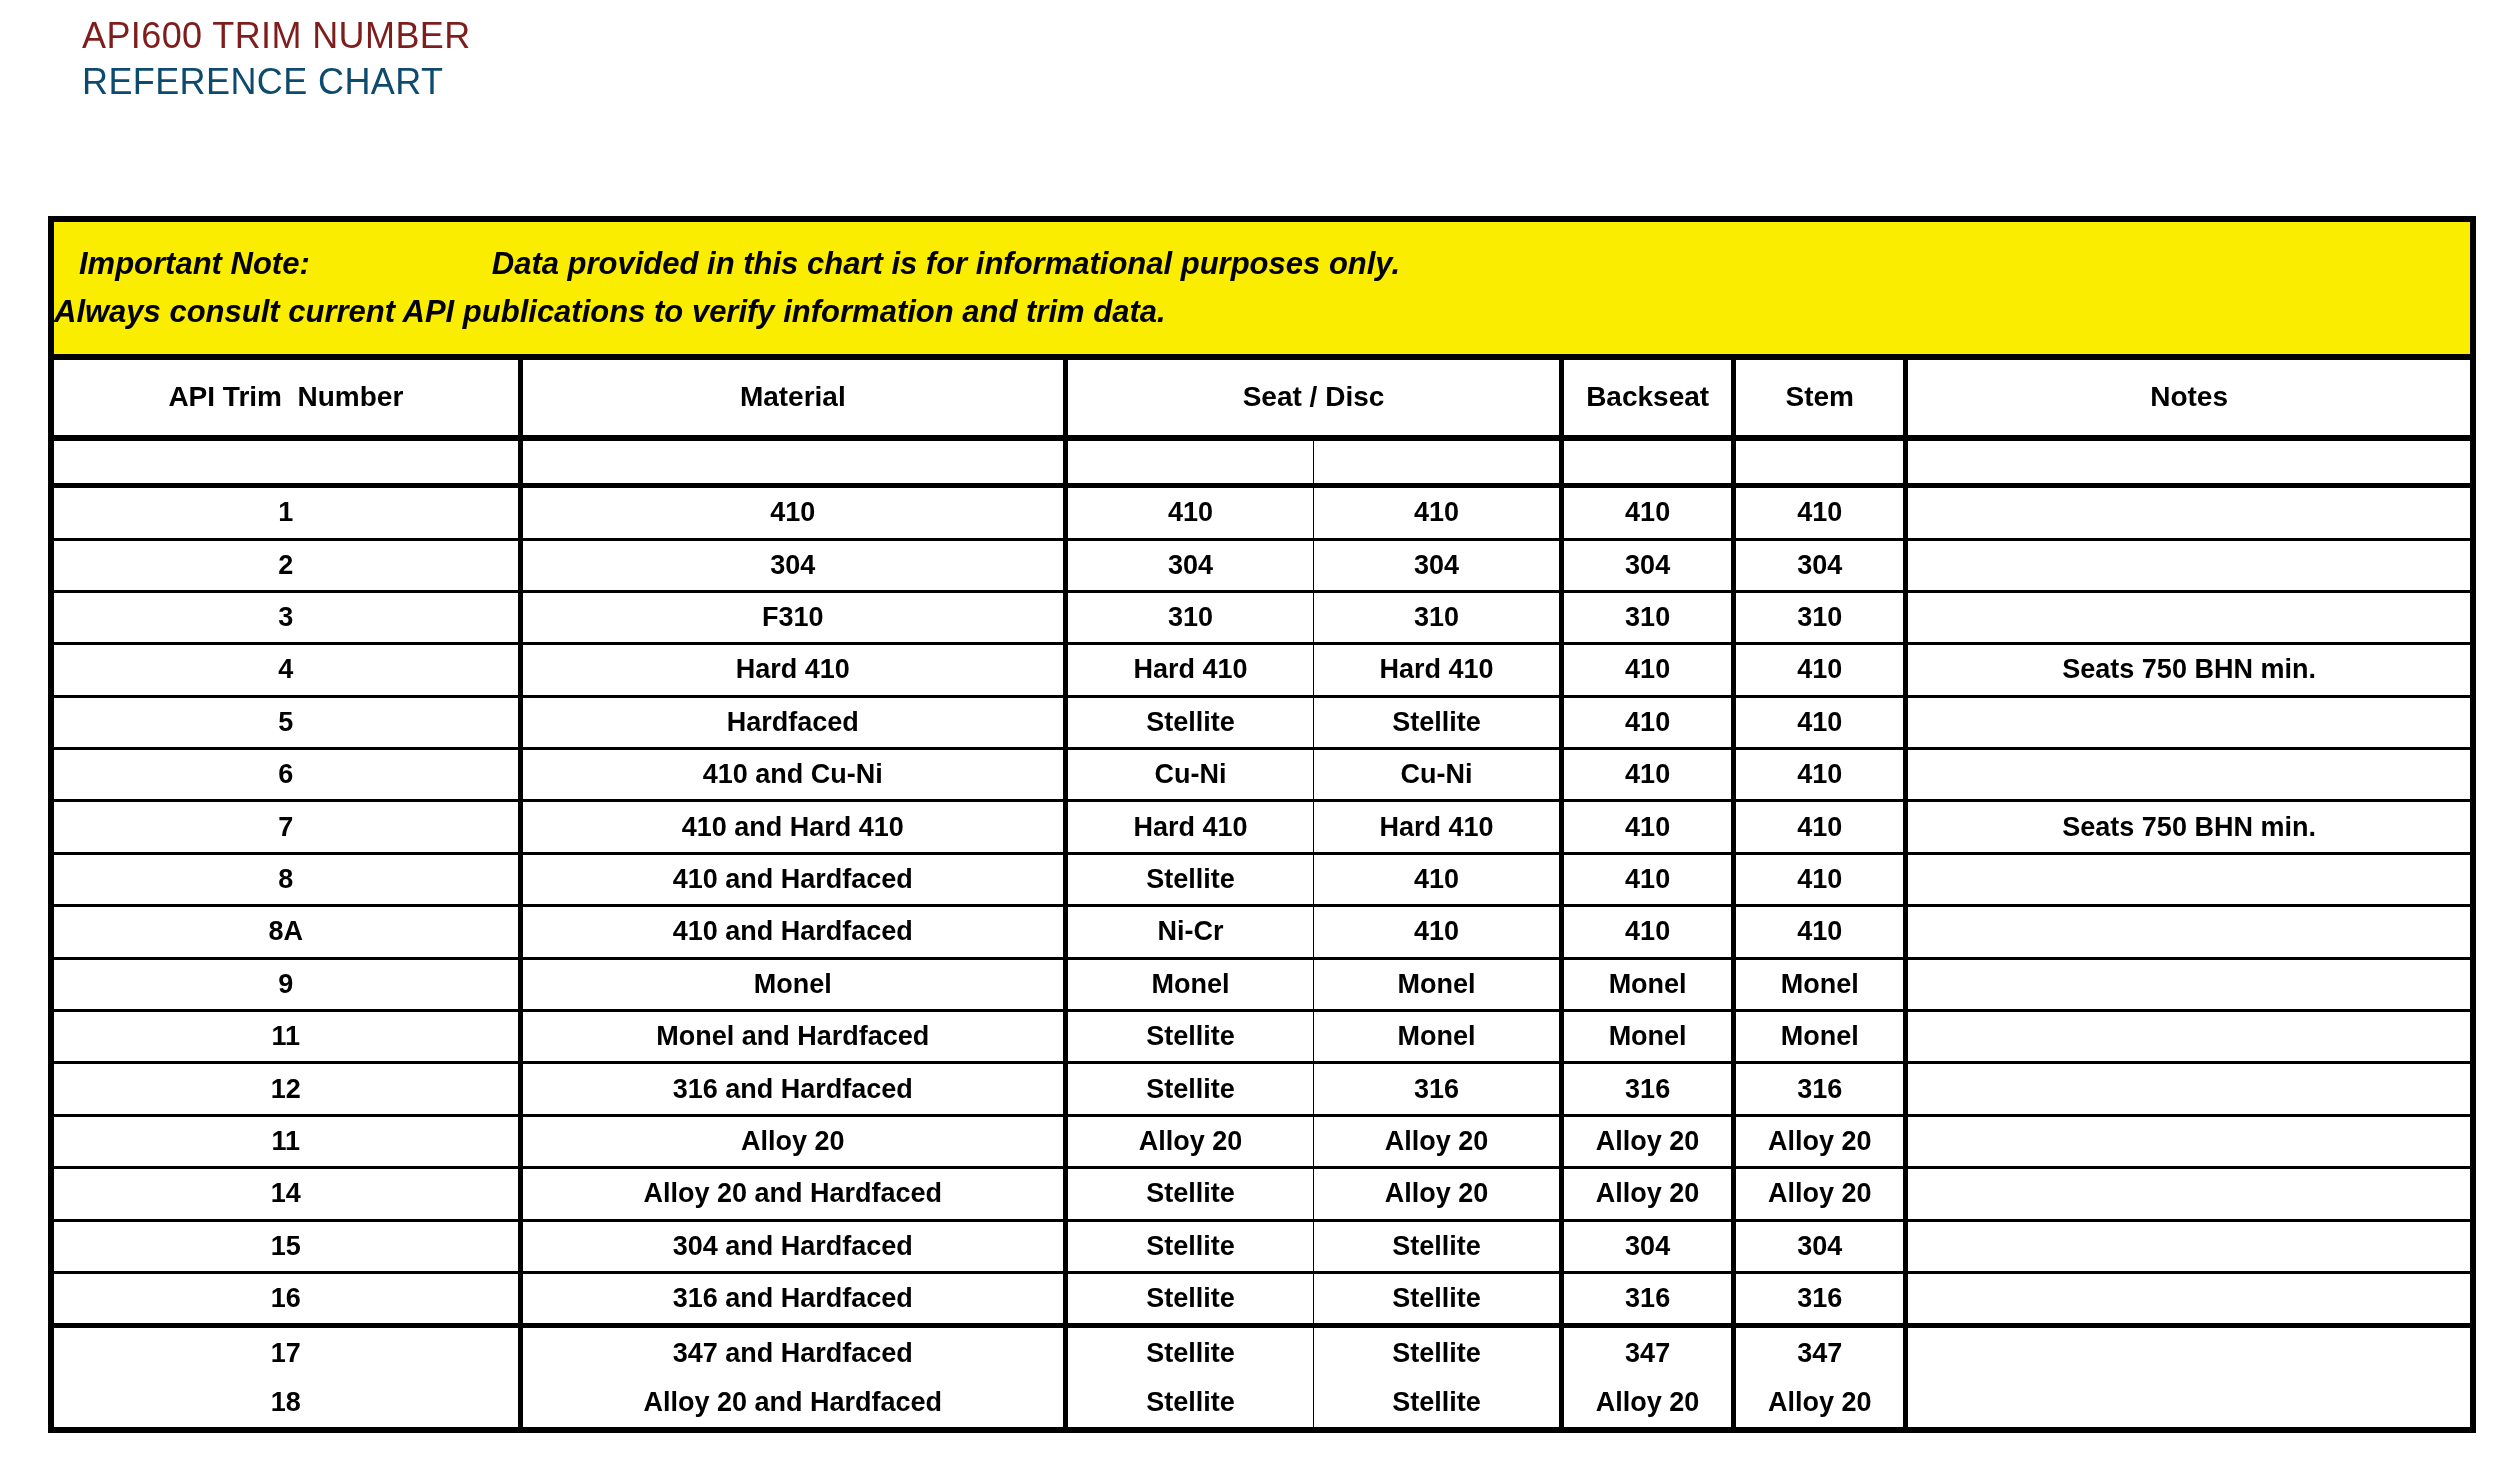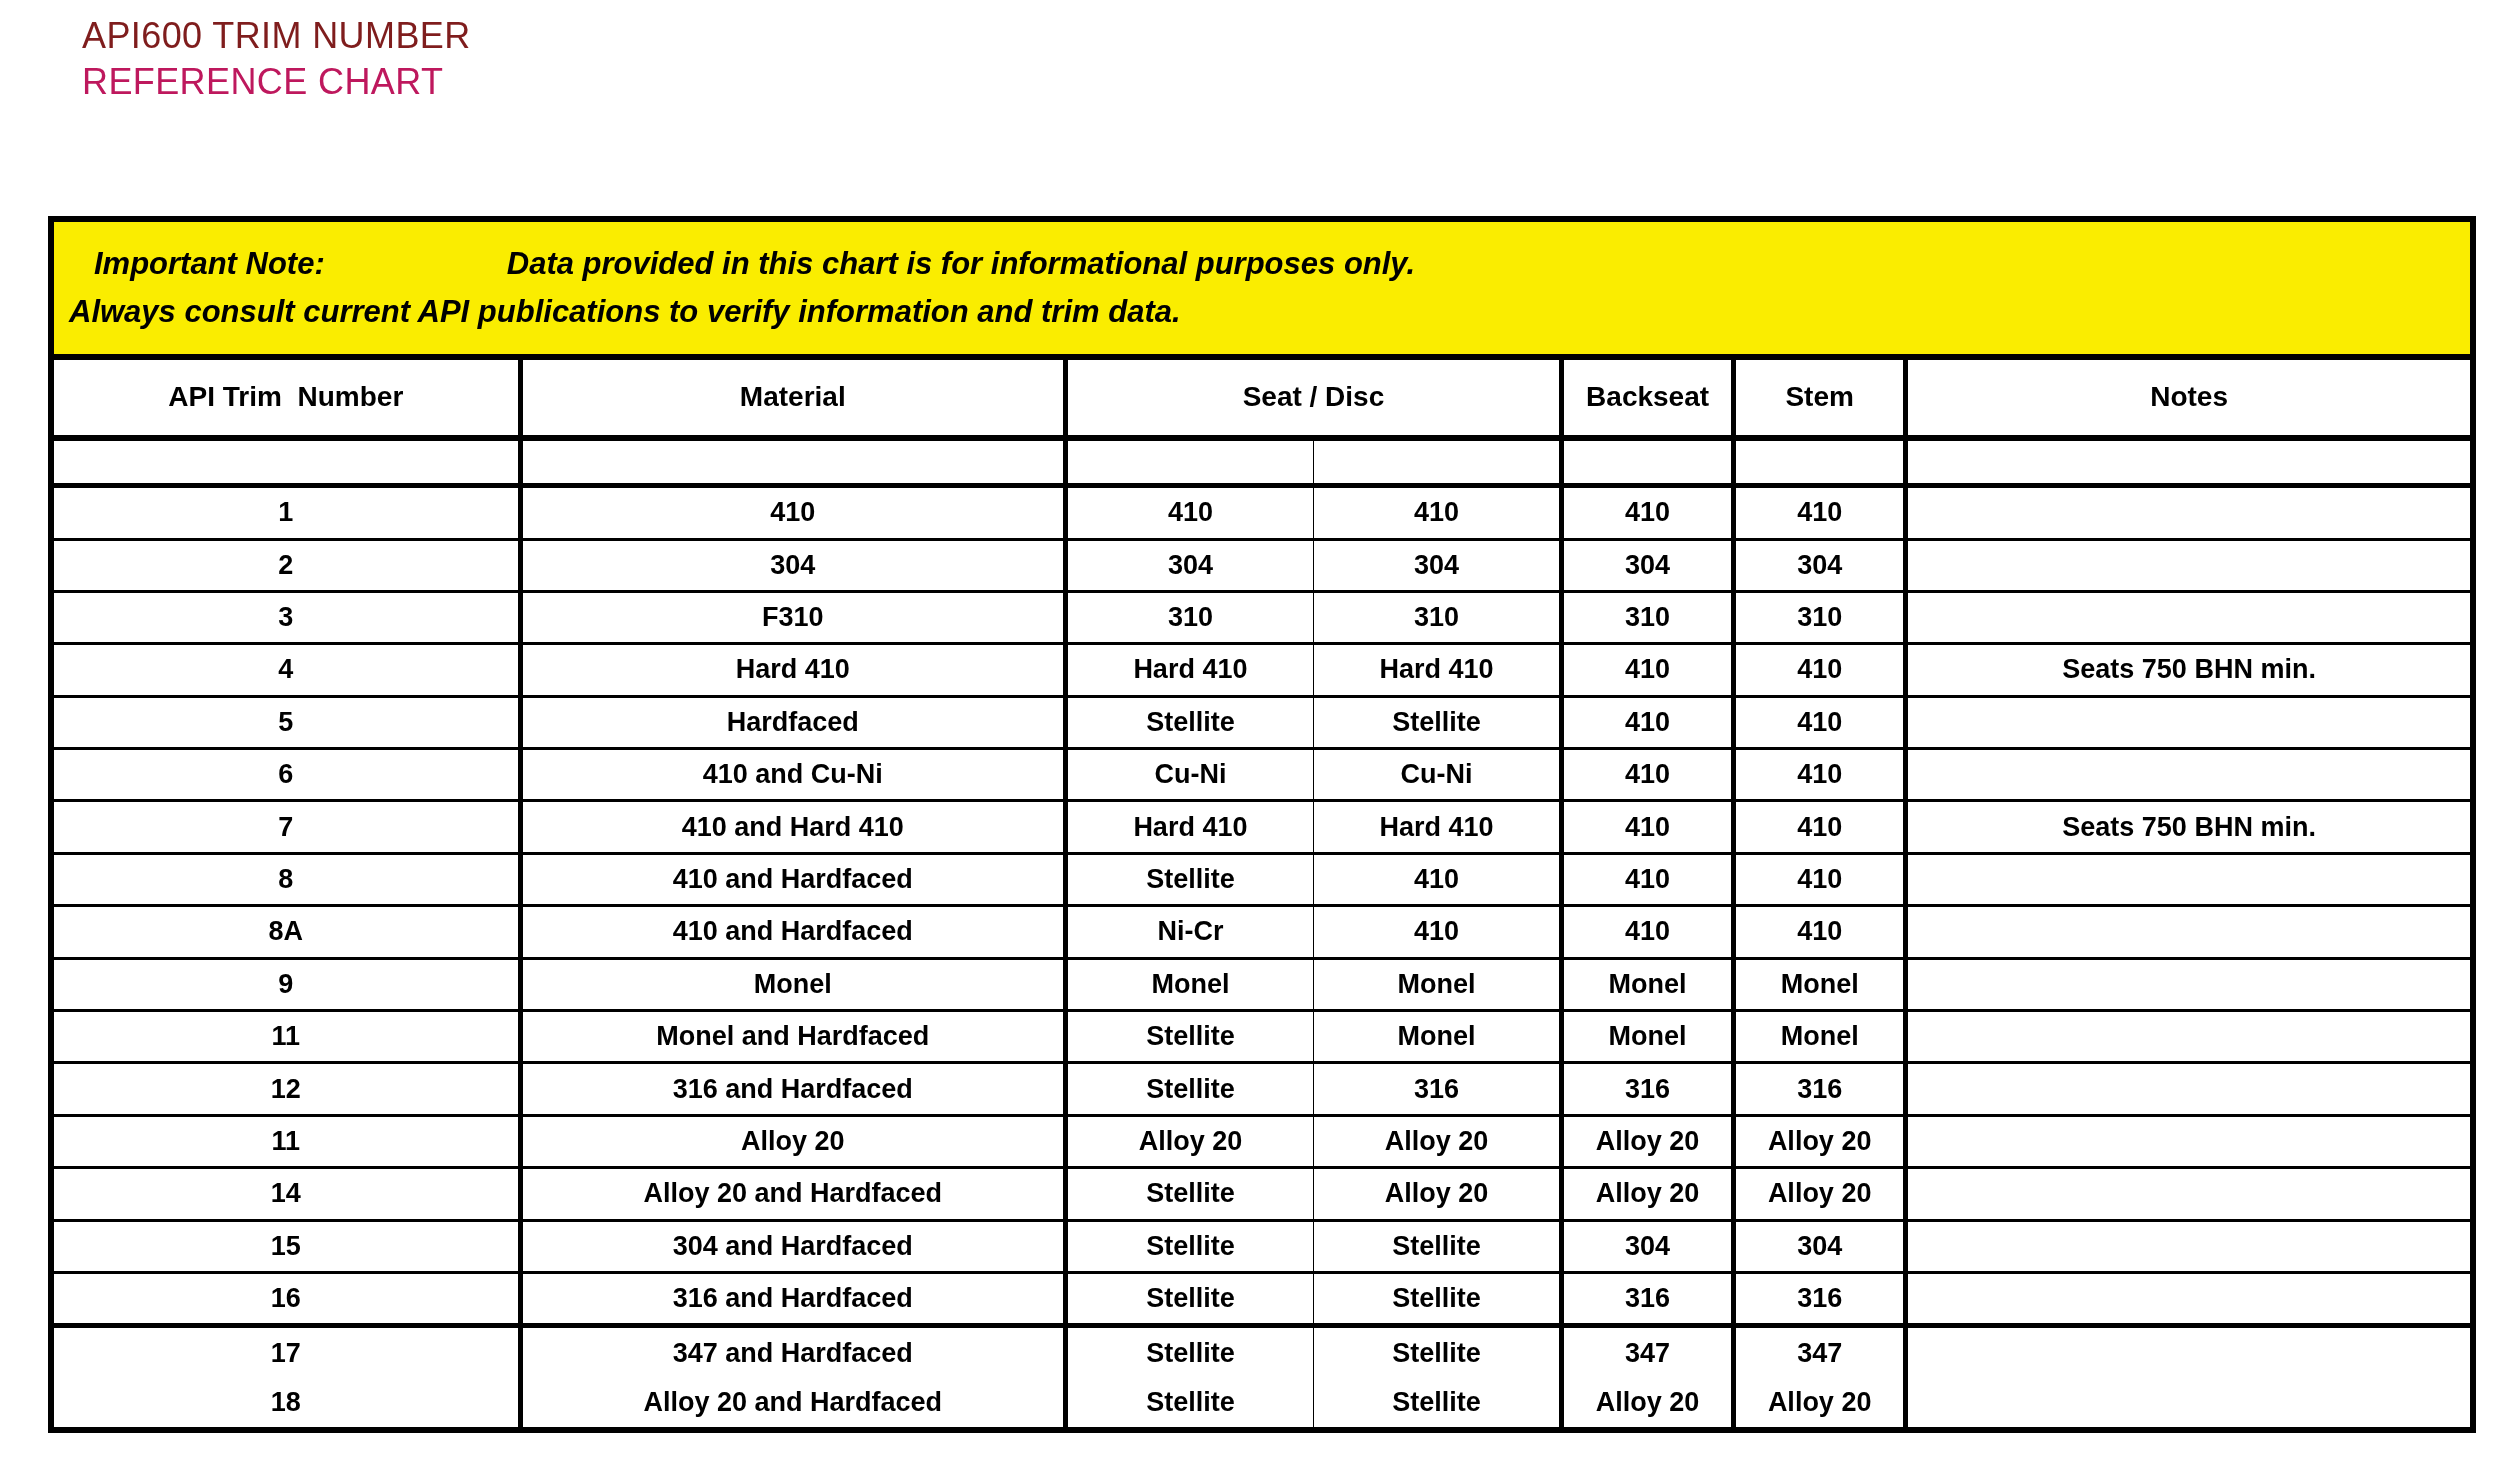--- a/index.html
+++ b/index.html
@@ -76,21 +76,21 @@
   
   .note-cell {
     background: #faed00;
     border-bottom: 6.6px solid #000000;
     height: 123px;
   }
   .note-wrap {
     display: block;
     width: 100%;
     box-sizing: border-box;
-    padding: 0 29px 0 15px;
+    padding: 0 29px 0 0;
   }
   .note-row-a {
     display: flex;
     align-items: baseline;
     padding-left: 25px;
     margin-bottom: 11.7px;
   }
   .note-label {
     font-style: italic;
     font-weight: 700;
@@ -150,21 +150,21 @@
   tr.data td.last { border-right: none; }
   tr.data.nobottom td { border-bottom: none; }
   tr.data.thickbottom td { border-bottom: 5.1px solid #000000; }
   tr.data:last-child td { border-bottom: none; }
 </style>
 </head>
 <body>
 
 <div class="title-block">
   <div class="title-line1" style="color: #7f1d1d;">API600 TRIM NUMBER</div>
-  <div class="title-line2" style="color: #be185d;">REFERENCE CHART</div>
+  <div class="title-line2" style="color: #0c4a6e;">REFERENCE CHART</div>
 </div>
 
 <div class="table-frame">
   <div class="table-inner">
     <table class="chart">
       <colgroup>
         <col style="width:466px">
         <col style="width:545px">
         <col style="width:248px">
         <col style="width:248px">

